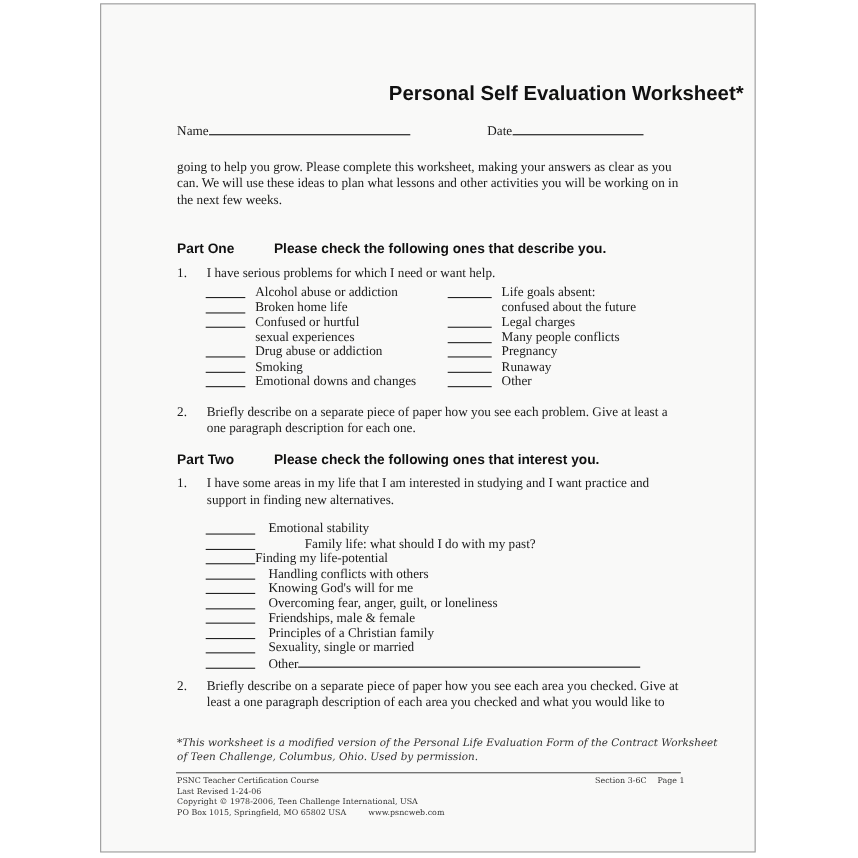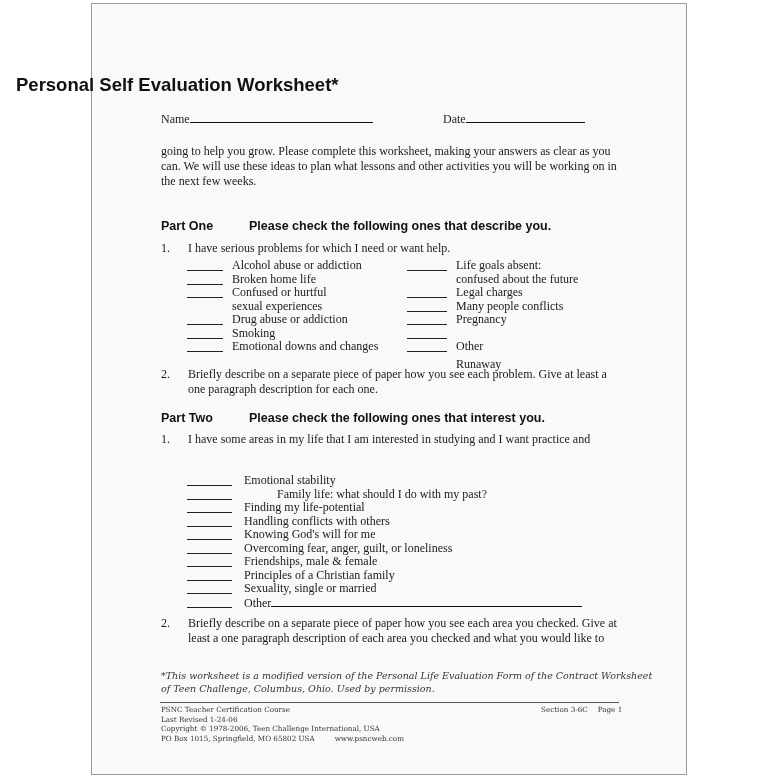--- a/index.html
+++ b/index.html
@@ -4,21 +4,21 @@
   <style>
     html, body { margin: 0; padding: 0; background: #ffffff; }
     body { width: 780px; height: 780px; position: relative; overflow: hidden; }
     .page {
       position: absolute; left: 91px; top: 3px; width: 596px; height: 772px;
       background: #f9f9f8; border: 1px solid #9a9a9a; box-sizing: border-box;
     }
     .abs { position: absolute; white-space: nowrap; }
     .serif { font-family: "Liberation Serif", "DejaVu Serif", serif; color: #1a1a1a; }
     .sans { font-family: "Liberation Sans", "DejaVu Sans", sans-serif; color: #111; }
-    .title { font-weight: bold; font-size: 18.5px; left: 16px; width: 676px; text-align: left; top: 74px; }
+    .title { font-weight: bold; font-size: 18.5px; left: 0; width: 676px; text-align: right; top: 74px; }
     .body-text { font-size: 12px; line-height: 15px; }
     .part-head { font-weight: bold; font-size: 12.5px; text-align: right; }
     .blank { position: absolute; height: 0; border-bottom: 1px solid #222; }
     .line-field { display: inline-block; border-bottom: 1px solid #111; height: 11px; vertical-align: baseline; }
     .footnote { font-family: "DejaVu Serif", serif; font-style: italic; font-size: 9.5px; line-height: 13px; color: #333; }
     .footer { font-family: "DejaVu Serif", serif; font-size: 7.2px; line-height: 9.5px; color: #333; }
     .rule { position: absolute; left: 160px; width: 459px; top: 702px; height: 0; border-top: 1px solid #555; }
   </style>
 </head>
 <body>
@@ -63,44 +63,45 @@
 <div class="blank" style="left:407px; top:270px; width:40px;"></div>
 <div class="abs serif body-text" style="left:456px; top:258px;">Life goals absent:</div>
 <div class="abs serif body-text" style="left:456px; top:272px;">confused about the future</div>
 <div class="blank" style="left:407px; top:297px; width:40px;"></div>
 <div class="abs serif body-text" style="left:456px; top:285px;">Legal charges</div>
 <div class="blank" style="left:407px; top:311px; width:40px;"></div>
 <div class="abs serif body-text" style="left:456px; top:299px;">Many people conflicts</div>
 <div class="blank" style="left:407px; top:324px; width:40px;"></div>
 <div class="abs serif body-text" style="left:456px; top:312px;">Pregnancy</div>
 <div class="blank" style="left:407px; top:338px; width:40px;"></div>
-<div class="abs serif body-text" style="left:456px; top:326px;margin-top:31px;">Runaway</div>
+<div class="abs serif body-text" style="left:456px; top:326px;">Runaway</div>
 <div class="blank" style="left:407px; top:351px; width:40px;"></div>
 <div class="abs serif body-text" style="left:456px; top:339px;">Other</div>
 
 <div class="abs serif body-text" style="left:161px; top:367px;">2.</div>
 <div class="abs serif body-text" style="left:188px; top:367px;">
   <div>Briefly describe on a separate piece of paper how you see each problem.  Give at least a</div>
   <div>one paragraph description for each one.</div>
 </div>
 
 <div class="abs sans part-head" style="left:161px; top:411px;">Part Two</div>
 <div class="abs sans part-head" style="left:249px; top:411px;">Please check the following ones that interest you.</div>
 
 <div class="abs serif body-text" style="left:161px; top:432px;">1.</div>
 <div class="abs serif body-text" style="left:188px; top:432px;">
   <div>I have some areas in my life that I am interested in studying and I want practice and</div>
+  <div>support in finding new alternatives.</div>
 </div>
 
 <div class="blank" style="left:187px; top:485px; width:45px;"></div>
 <div class="abs serif body-text" style="left:244px; top:473px;">Emotional stability</div>
 <div class="blank" style="left:187px; top:499px; width:45px;"></div>
 <div class="abs serif body-text" style="left:244px; top:487px;margin-left:33px;">Family life:  what should I do with my past?</div>
 <div class="blank" style="left:187px; top:512px; width:45px;"></div>
-<div class="abs serif body-text" style="left:244px; top:500px;">Finding my life-potential</div>
+<div class="abs serif body-text" style="left:232px; top:500px;">Finding my life-potential</div>
 <div class="blank" style="left:187px; top:526px; width:45px;"></div>
 <div class="abs serif body-text" style="left:244px; top:514px;">Handling conflicts with others</div>
 <div class="blank" style="left:187px; top:539px; width:45px;"></div>
 <div class="abs serif body-text" style="left:244px; top:527px;">Knowing God's will for me</div>
 <div class="blank" style="left:187px; top:553px; width:45px;"></div>
 <div class="abs serif body-text" style="left:244px; top:541px;">Overcoming fear, anger, guilt, or loneliness</div>
 <div class="blank" style="left:187px; top:566px; width:45px;"></div>
 <div class="abs serif body-text" style="left:244px; top:554px;">Friendships, male &amp; female</div>
 <div class="blank" style="left:187px; top:580px; width:45px;"></div>
 <div class="abs serif body-text" style="left:244px; top:568px;">Principles of a Christian family</div>

